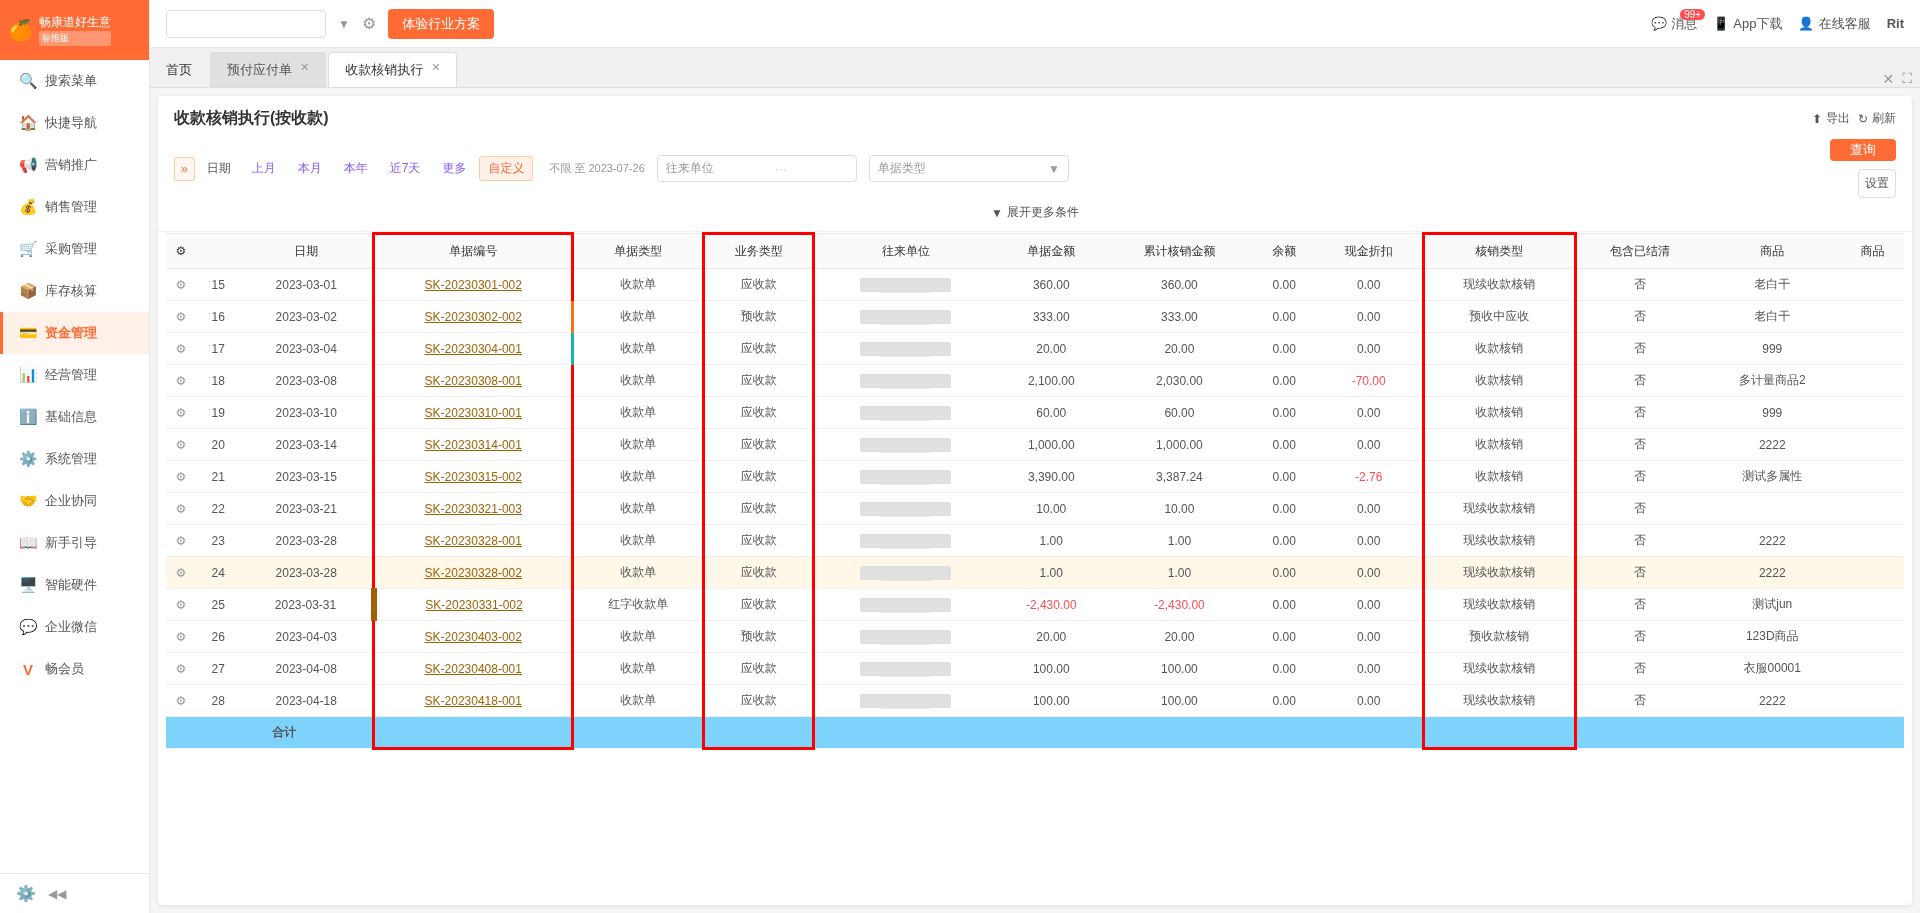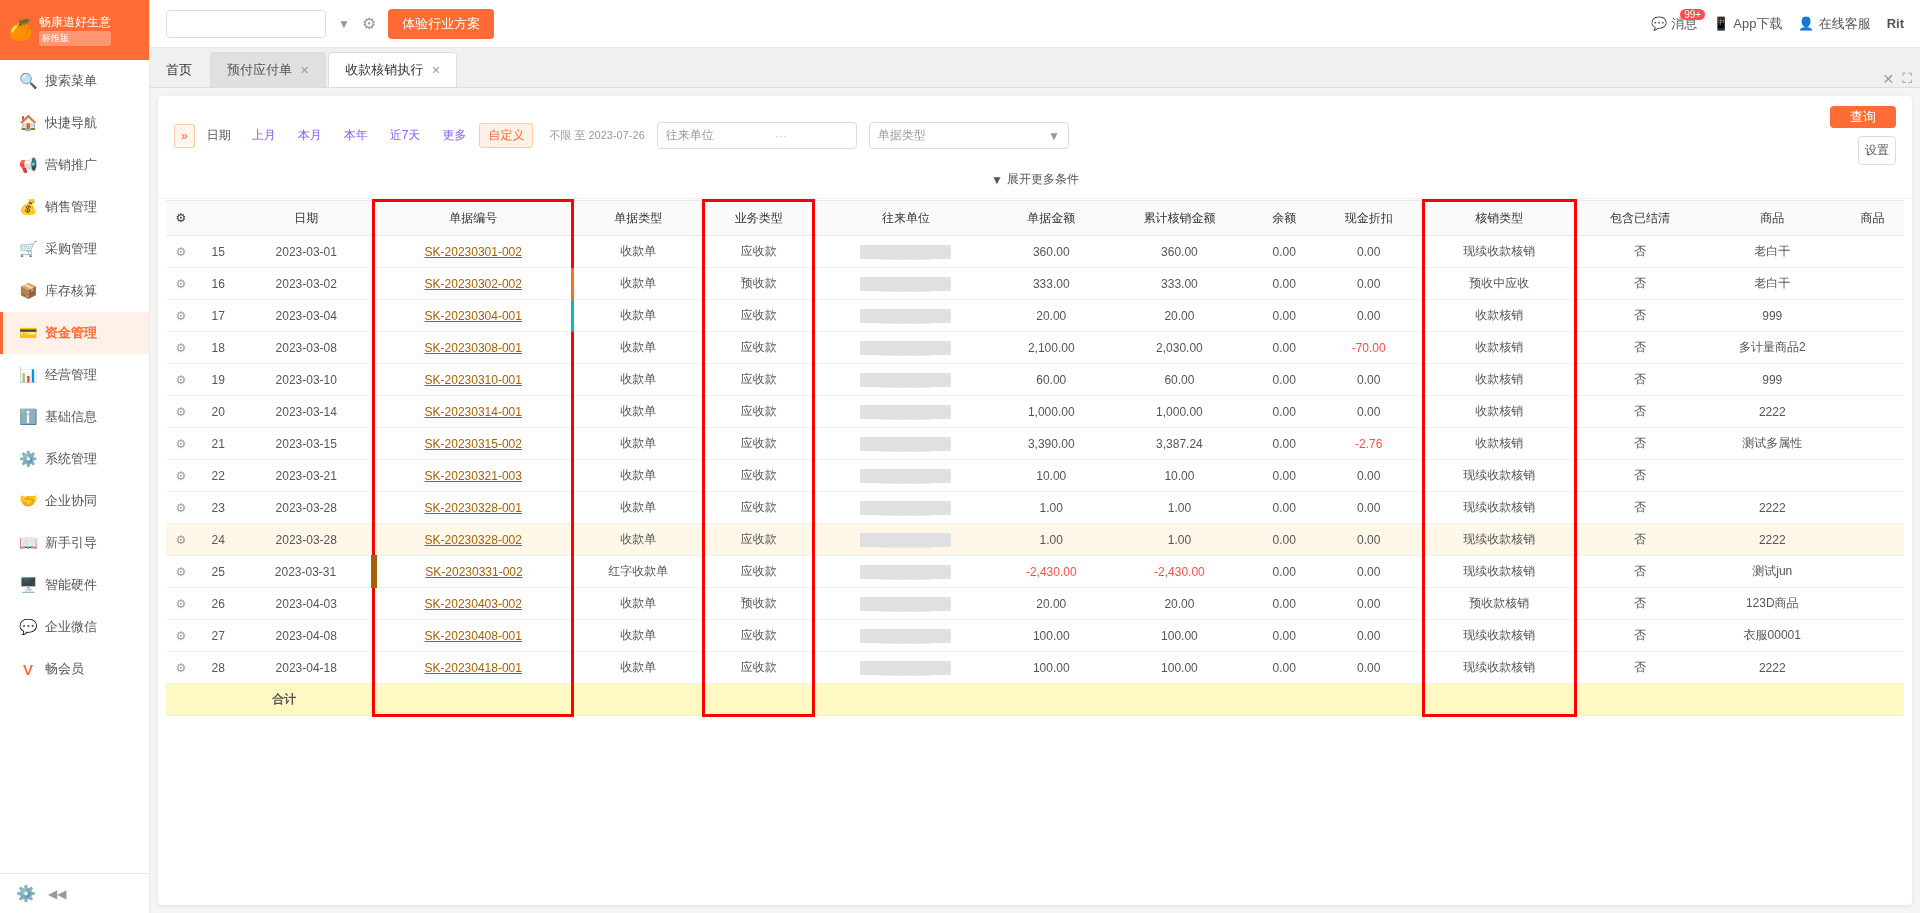--- a/index.html
+++ b/index.html
@@ -27,21 +27,21 @@
     .topbar-gear { color: #999; font-size: 16px; cursor: pointer; }
     .topbar-btn-industry { background: #ff6b35; color: #fff; border: none; border-radius: 4px; padding: 6px 14px; font-size: 13px; cursor: pointer; }
     .topbar-spacer { flex: 1; }
     .topbar-right { display: flex; align-items: center; gap: 16px; color: #555; font-size: 13px; }
     .topbar-msg { position: relative; cursor: pointer; }
     .topbar-badge { position: absolute; top: -6px; right: -8px; background: #ff4d4f; color: #fff; font-size: 10px; border-radius: 8px; padding: 0 4px; min-width: 16px; text-align: center; }
     .topbar-right-item { cursor: pointer; display: flex; align-items: center; gap: 4px; }
 
     
     .tabbar { height: 40px; background: #f0f0f0; display: flex; align-items: flex-end; padding: 0 0 0 0; flex-shrink: 0; border-bottom: 1px solid #ddd; }
-    .tab { display: flex; align-items: center; gap: 6px; padding: 8px 16px; background: #e0e0e0; border: 1px solid #ddd; border-bottom: none; font-size: 13px; cursor: pointer; color: #555; margin-right: 2px; border-radius: 4px 4px 0 0; }
+    .tab { display: flex; align-items: flex-start; gap: 6px; padding: 8px 16px; background: #e0e0e0; border: 1px solid #ddd; border-bottom: none; font-size: 13px; cursor: pointer; color: #555; margin-right: 2px; border-radius: 4px 4px 0 0; }
     .tab.active { background: #fff; color: #333; font-weight: 500; }
     .tab-home { background: transparent; border: none; color: #333; }
     .tab-close { color: #999; font-size: 11px; margin-left: 2px; }
     .tab-actions { margin-left: auto; display: flex; align-items: center; padding: 0 8px; gap: 8px; }
     .tab-action-icon { color: #999; cursor: pointer; font-size: 14px; }
 
     
     .content { flex: 1; overflow: hidden; display: flex; flex-direction: column; background: #fff; margin: 8px; border-radius: 4px; box-shadow: 0 1px 4px rgba(0,0,0,0.08); }
 
     
@@ -66,21 +66,21 @@
     .filter-set-btn { background: #fff; color: #555; border: 1px solid #ddd; border-radius: 4px; padding: 5px 6px; font-size: 12px; cursor: pointer; margin-top: 4px; }
     .filter-btn-group { display: flex; flex-direction: column; align-items: flex-end; gap: 4px; margin-left: auto; }
     .filter-expand-row { margin-top: 6px; display: flex; justify-content: center; }
     .filter-expand-more { color: #555; font-size: 12px; cursor: pointer; display: flex; align-items: center; gap: 4px; }
 
     
     .table-wrapper { flex: 1; overflow: auto; padding: 0 8px 8px; }
     table { width: 100%; border-collapse: collapse; font-size: 12px; }
     thead tr th { background: #fafafa; border-bottom: 1px solid #e8e8e8; border-top: 1px solid #e8e8e8; padding: 8px 6px; text-align: center; color: #333; font-weight: 500; white-space: nowrap; position: sticky; top: 0; z-index: 1; }
     tbody tr td { padding: 7px 6px; border-bottom: 1px solid #f0f0f0; text-align: center; color: #555; white-space: nowrap; }
-    tbody tr.total-row { background: #fef9c3; font-weight: bold; }
+    tbody tr.total-row { background: #7dd3fc; font-weight: bold; }
     .link-cell { color: #a16207; cursor: pointer; text-decoration: underline; }
     .negative-val { color: #ff4d4f; }
     .col-gear { width: 30px; }
 
     
     .table-wrapper::-webkit-scrollbar { height: 8px; width: 8px; }
     .table-wrapper::-webkit-scrollbar-thumb { background: #ccc; border-radius: 4px; }
 
     
     tr.row-24 { background: #fff7e8; }
@@ -210,20 +210,33 @@
       <span class="tab-close">✕</span>
     </div>
     <div class="tab-actions">
       <span class="tab-action-icon">✕</span>
       <span class="tab-action-icon">⛶</span>
     </div>
   </div>
 
   <div class="content">
 
+    <div class="page-header">
+      <h2 class="page-title">收款核销执行(按收款)</h2>
+      <div class="page-actions">
+        <div class="page-action-btn">
+          <span>⬆</span>
+          <span>导出</span>
+        </div>
+        <div class="page-action-btn">
+          <span>↻</span>
+          <span>刷新</span>
+        </div>
+      </div>
+    </div>
 
     <div class="filter-bar">
       <div class="filter-row">
         <button class="filter-expand-btn">»</button>
         <span class="filter-label">日期</span>
         <div class="filter-date-group">
           <span class="filter-date-btn">上月</span>
           <span class="filter-date-btn">本月</span>
           <span class="filter-date-btn">本年</span>
           <span class="filter-date-btn">近7天</span>

